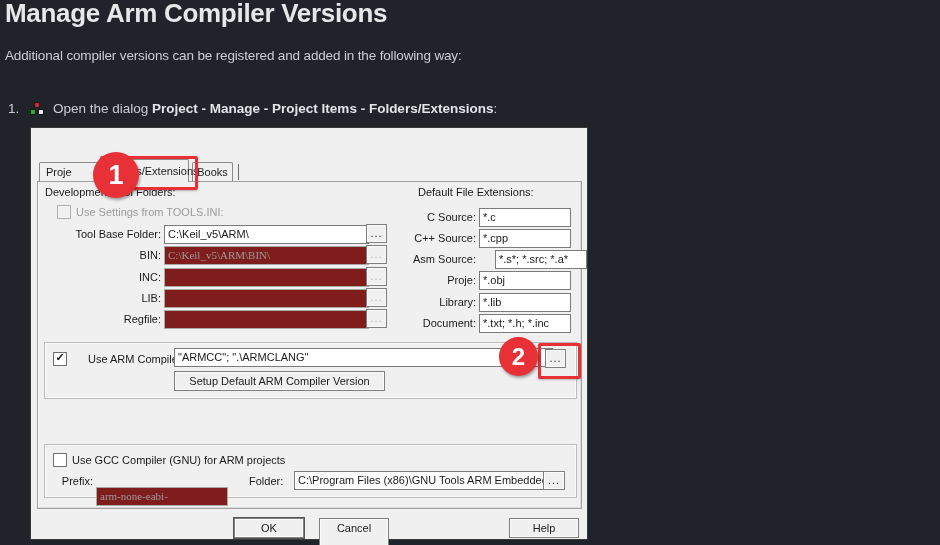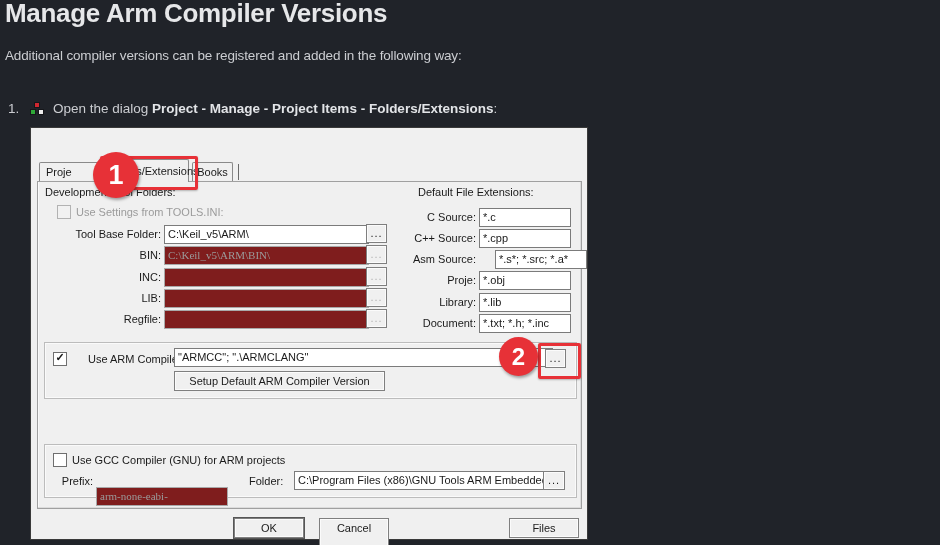--- a/index.html
+++ b/index.html
@@ -159,20 +159,20 @@
   <div class="checkbox" style="left:22px;top:325px;"></div>
   <div class="lbl" style="left:41px;top:326px;text-align:right;">Use GCC Compiler (GNU) for ARM projects</div>
   <div class="lbl right" style="left:20px;top:347px;width:42px;">Prefix:</div>
   <div class="field dis" style="left:65px;top:343px;width:124px;margin-top:16px;">arm-none-eabi-</div>
   <div class="lbl" style="left:218px;top:347px;">Folder:</div>
   <div class="field" style="left:263px;top:343px;width:244px;">C:\Program Files (x86)\GNU Tools ARM Embedded\9 2019</div>
   <div class="btn browse" style="left:512px;top:343px;width:22px;">...</div>
 
   <div class="btn default" style="left:203px;top:390px;width:70px;height:20px;line-height:18px;">OK</div>
   <div class="btn" style="left:288px;top:390px;width:70px;height:32px;line-height:18px;">Cancel</div>
-  <div class="btn" style="left:478px;top:390px;width:70px;height:20px;line-height:18px;">Files</div>
+  <div class="btn" style="left:478px;top:390px;width:70px;height:20px;line-height:18px;">Help</div>
 
   <div class="redframe frame-tab"></div>
   <div class="redframe frame-browse"></div>
   <div class="badge badge-1">1</div>
   <div class="badge badge-2">2</div>
 
 </div>
 
 </body></html>

